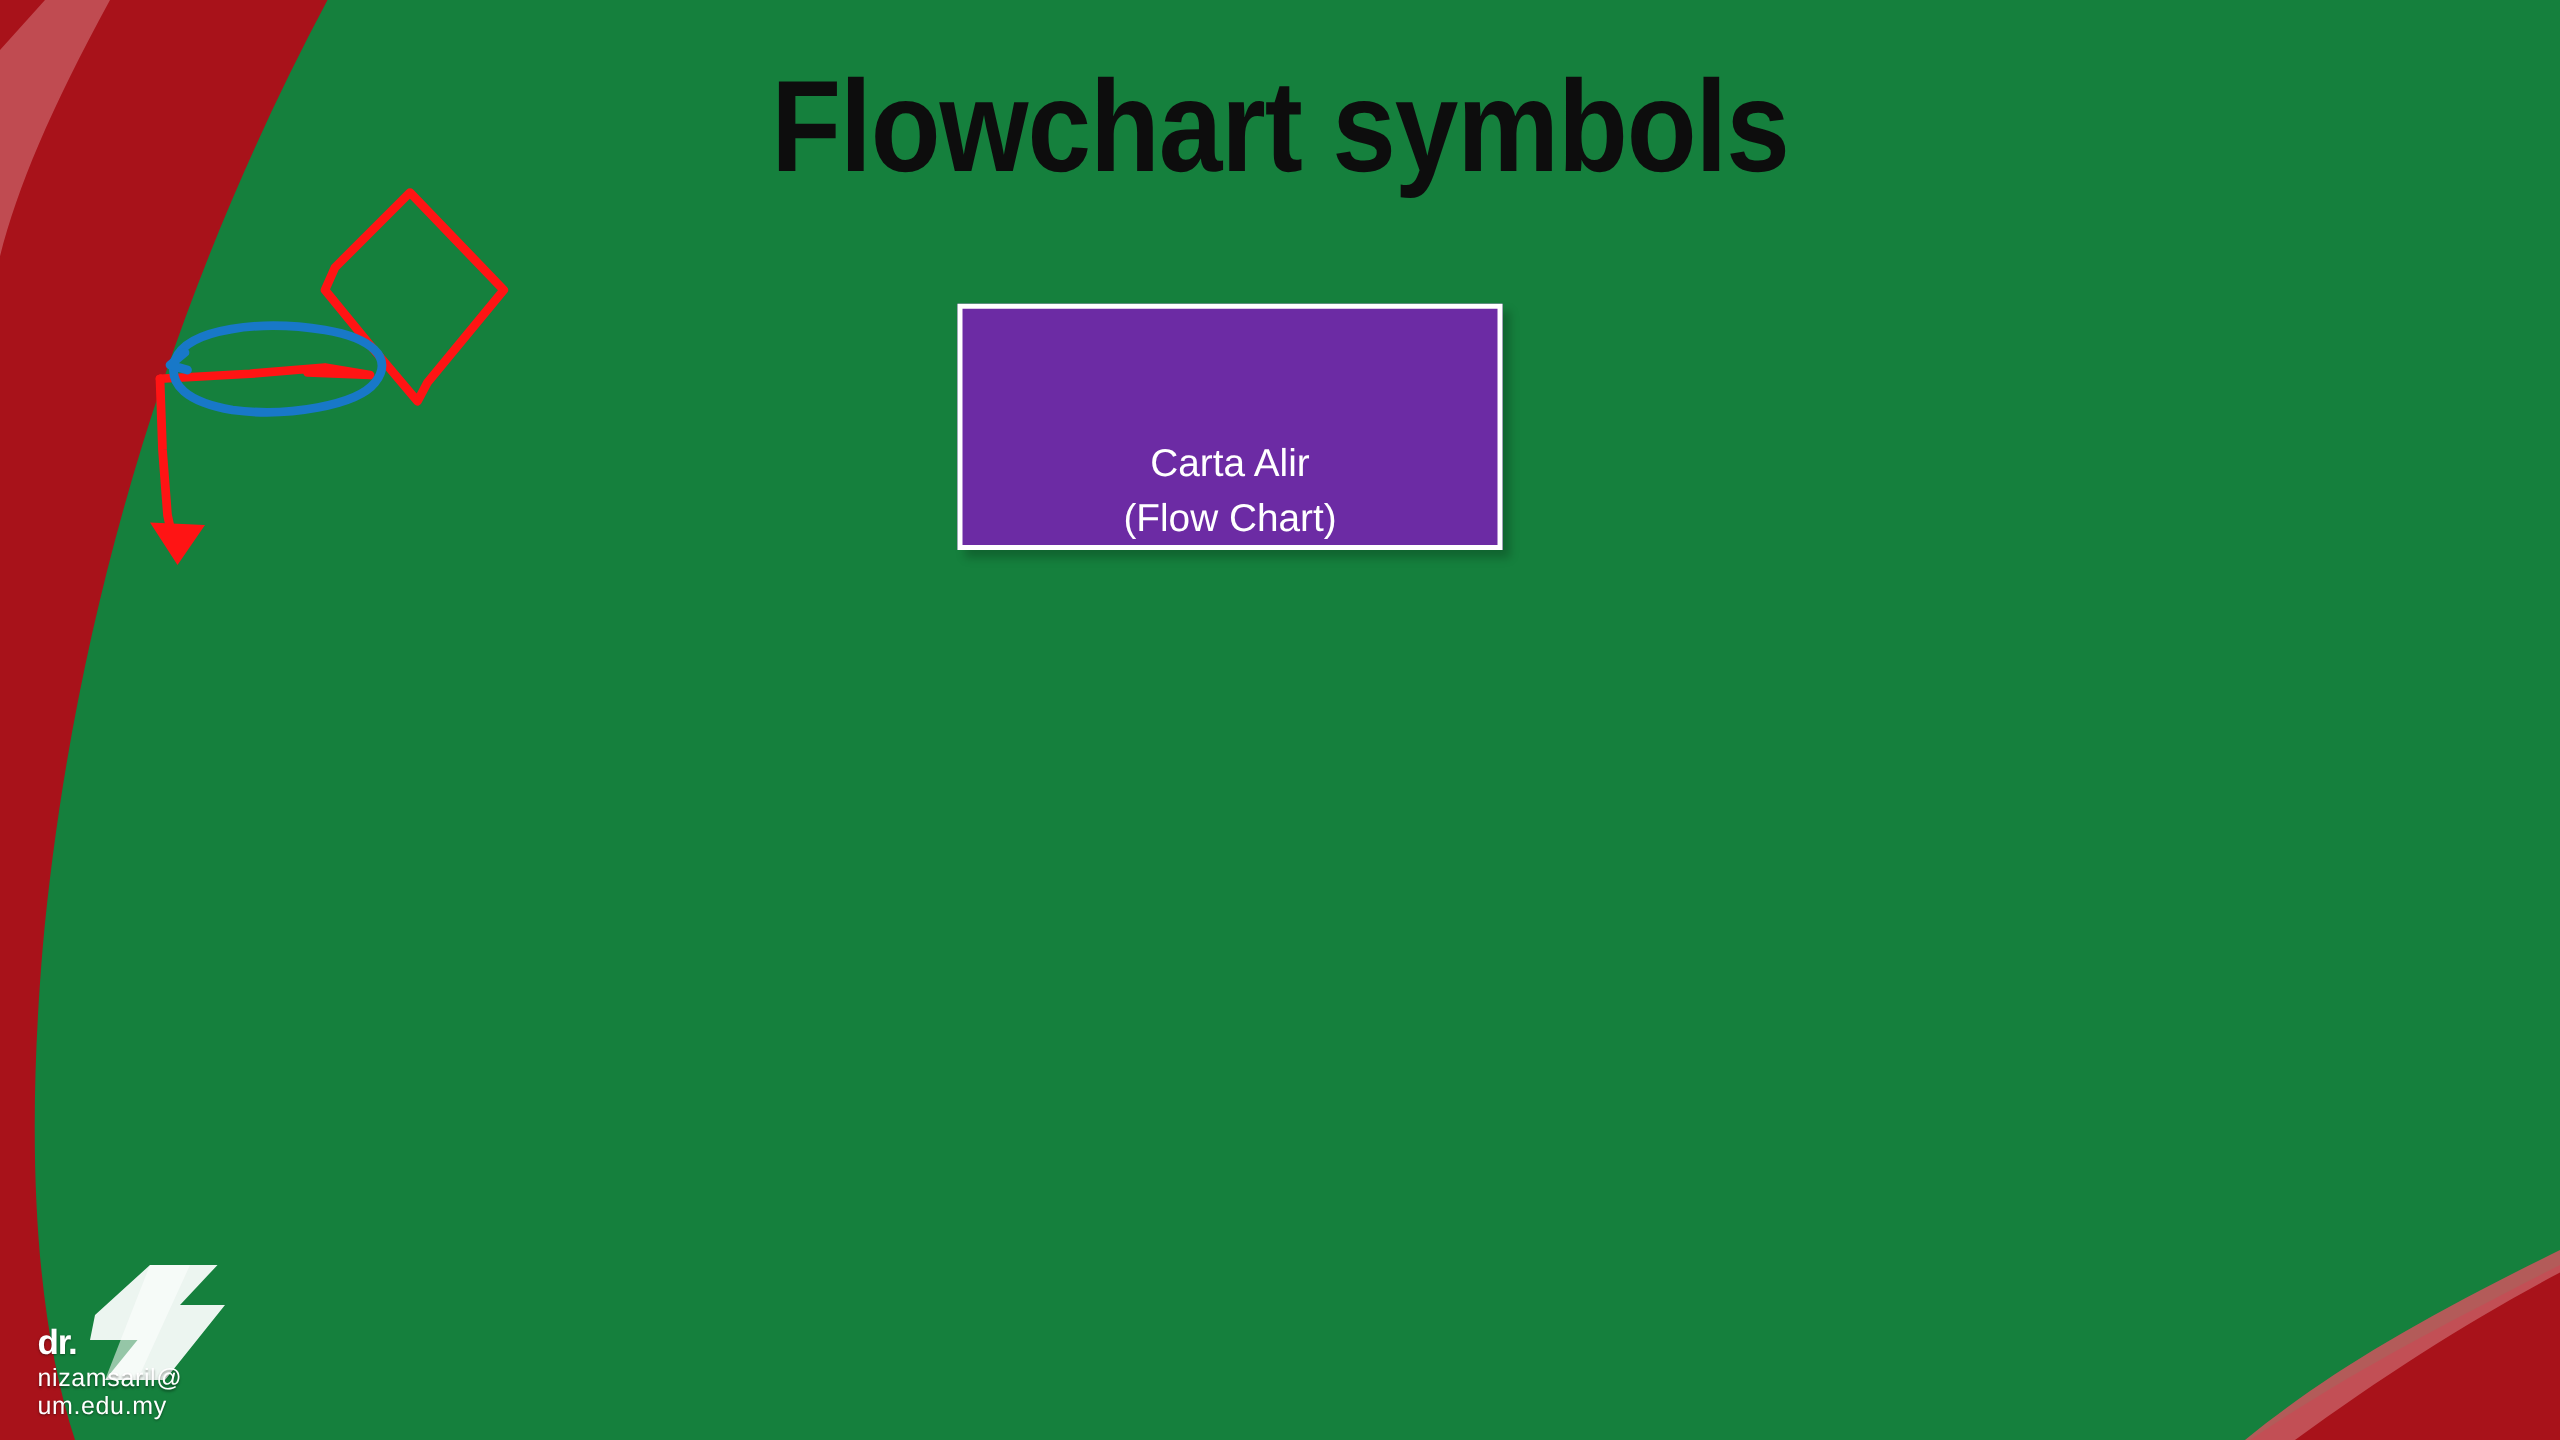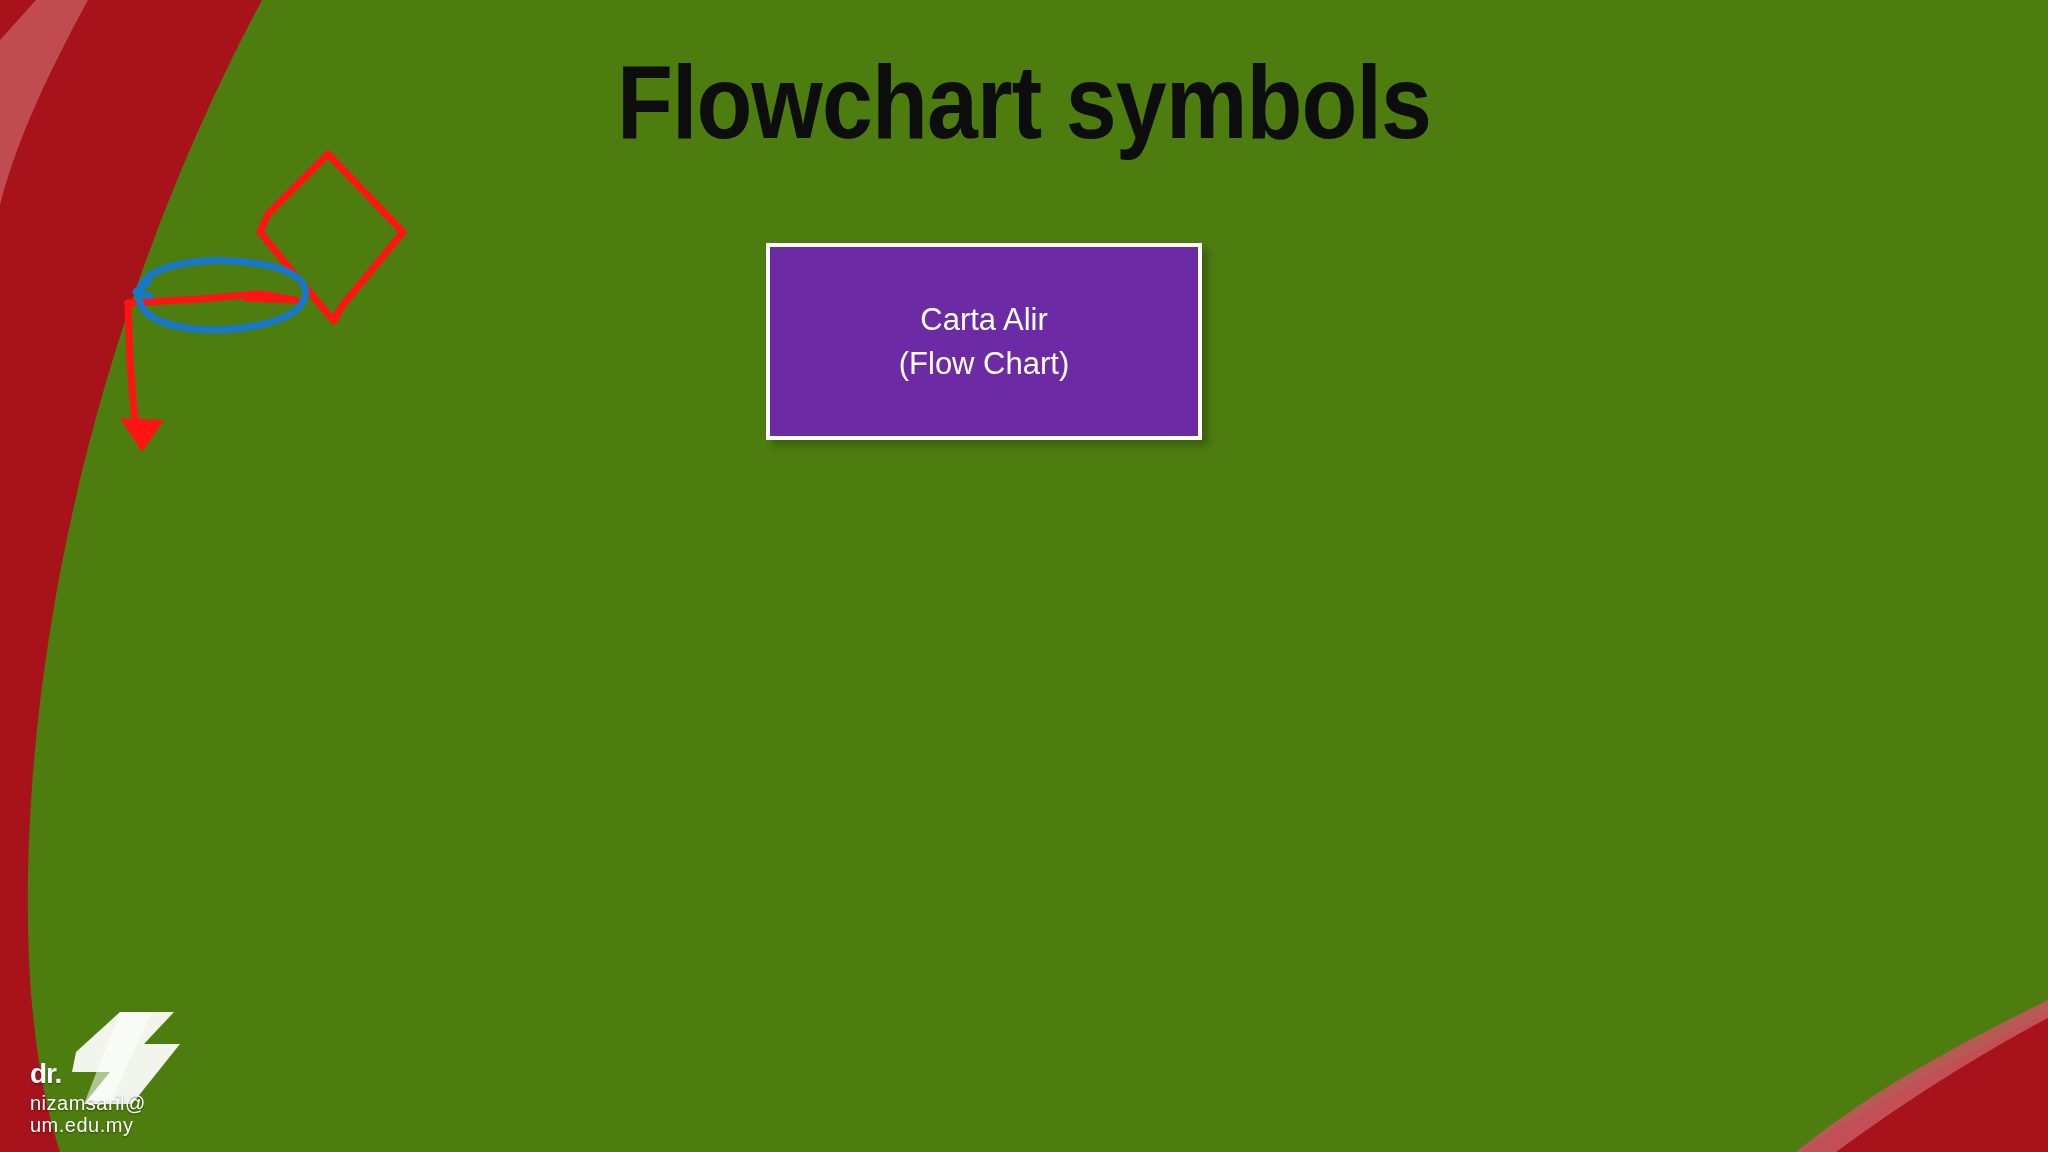--- a/index.html
+++ b/index.html
@@ -4,21 +4,21 @@
 <style>
   html, body {
     margin: 0;
     padding: 0;
     background: #ffffff;
   }
   #slide {
     position: relative;
     width: 2048px;
     height: 1152px;
-    background: #4d7c0f;
+    background: #15803d;
     overflow: hidden;
     font-family: "Liberation Sans", "DejaVu Sans", sans-serif;
   }
 
   
   .deco-layer {
     position: absolute;
     inset: 0;
     pointer-events: none;
   }
@@ -48,21 +48,21 @@
     top: 243px;
     width: 436px;
     height: 197px;
     background: #6C2BA4;
     border: 4px solid #ffffff;
     box-sizing: border-box;
     box-shadow: 6px 6px 7px rgba(0,0,0,0.22);
     display: flex;
     flex-direction: column;
     align-items: center;
-    justify-content: center;
+    justify-content: flex-end;
     color: #ffffff;
     font-size: 31px;
     line-height: 1.4;
     font-family: "Liberation Sans", "DejaVu Sans", sans-serif;
   }
   #purple-box .pline { display: block; }
 
   
   #symbol-table {
     position: absolute;

